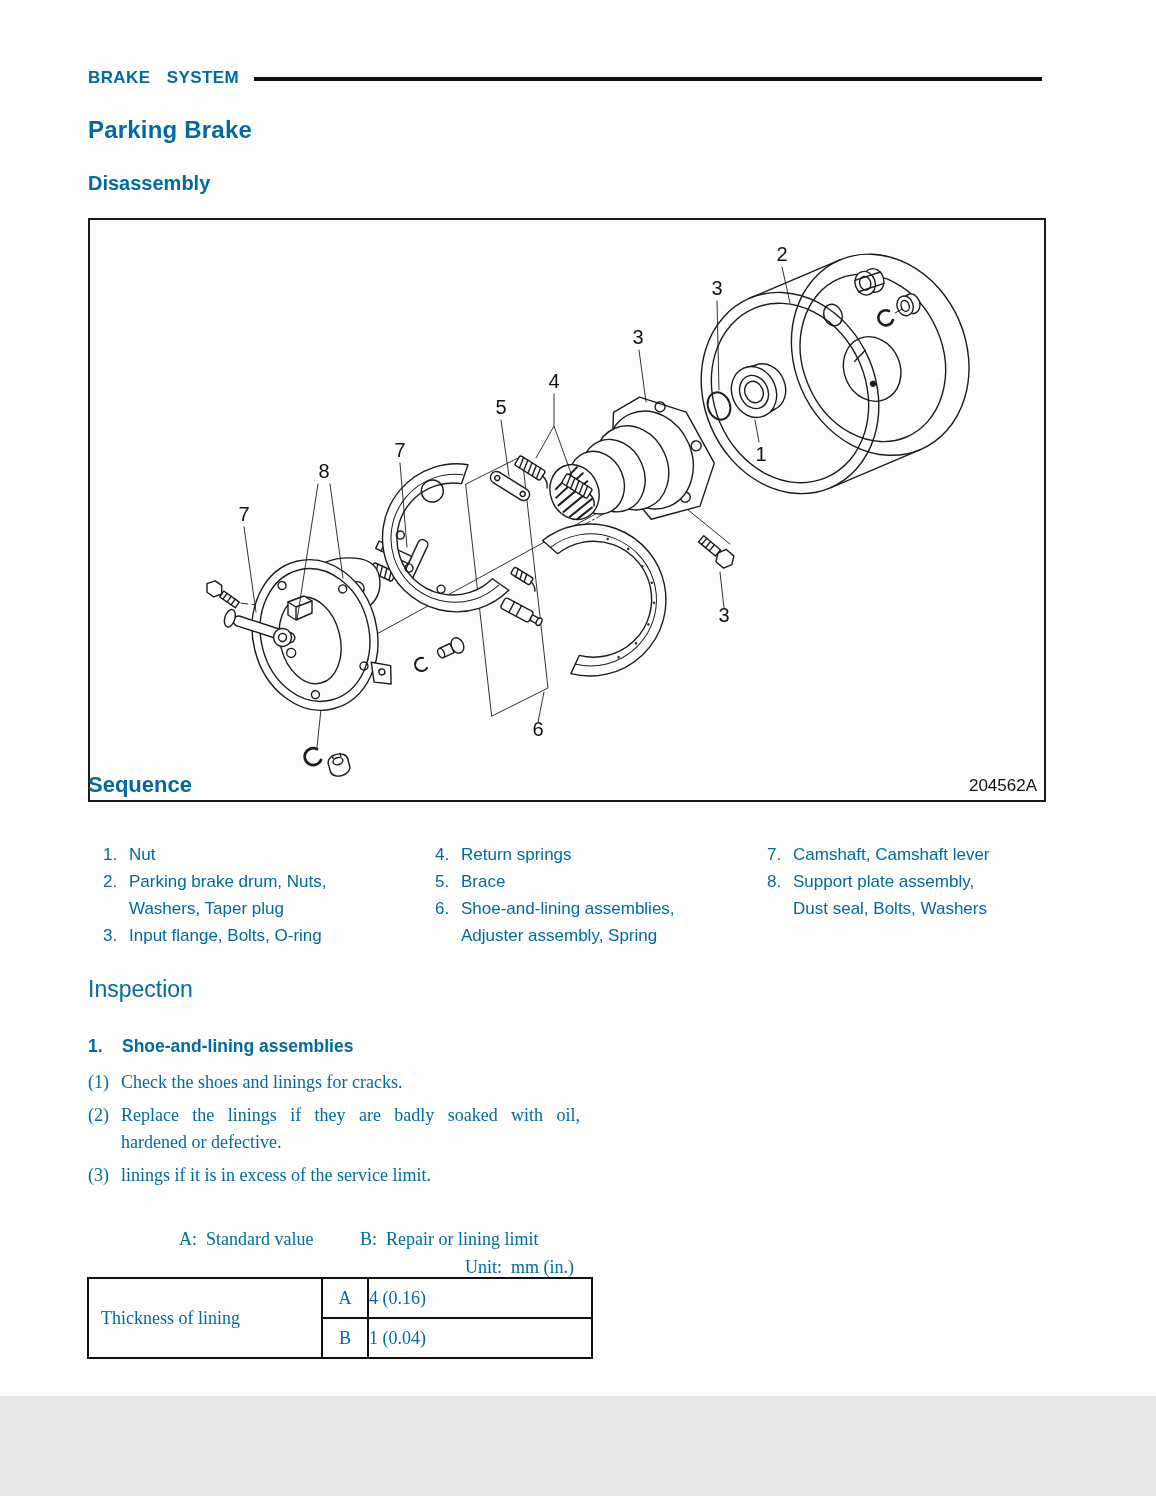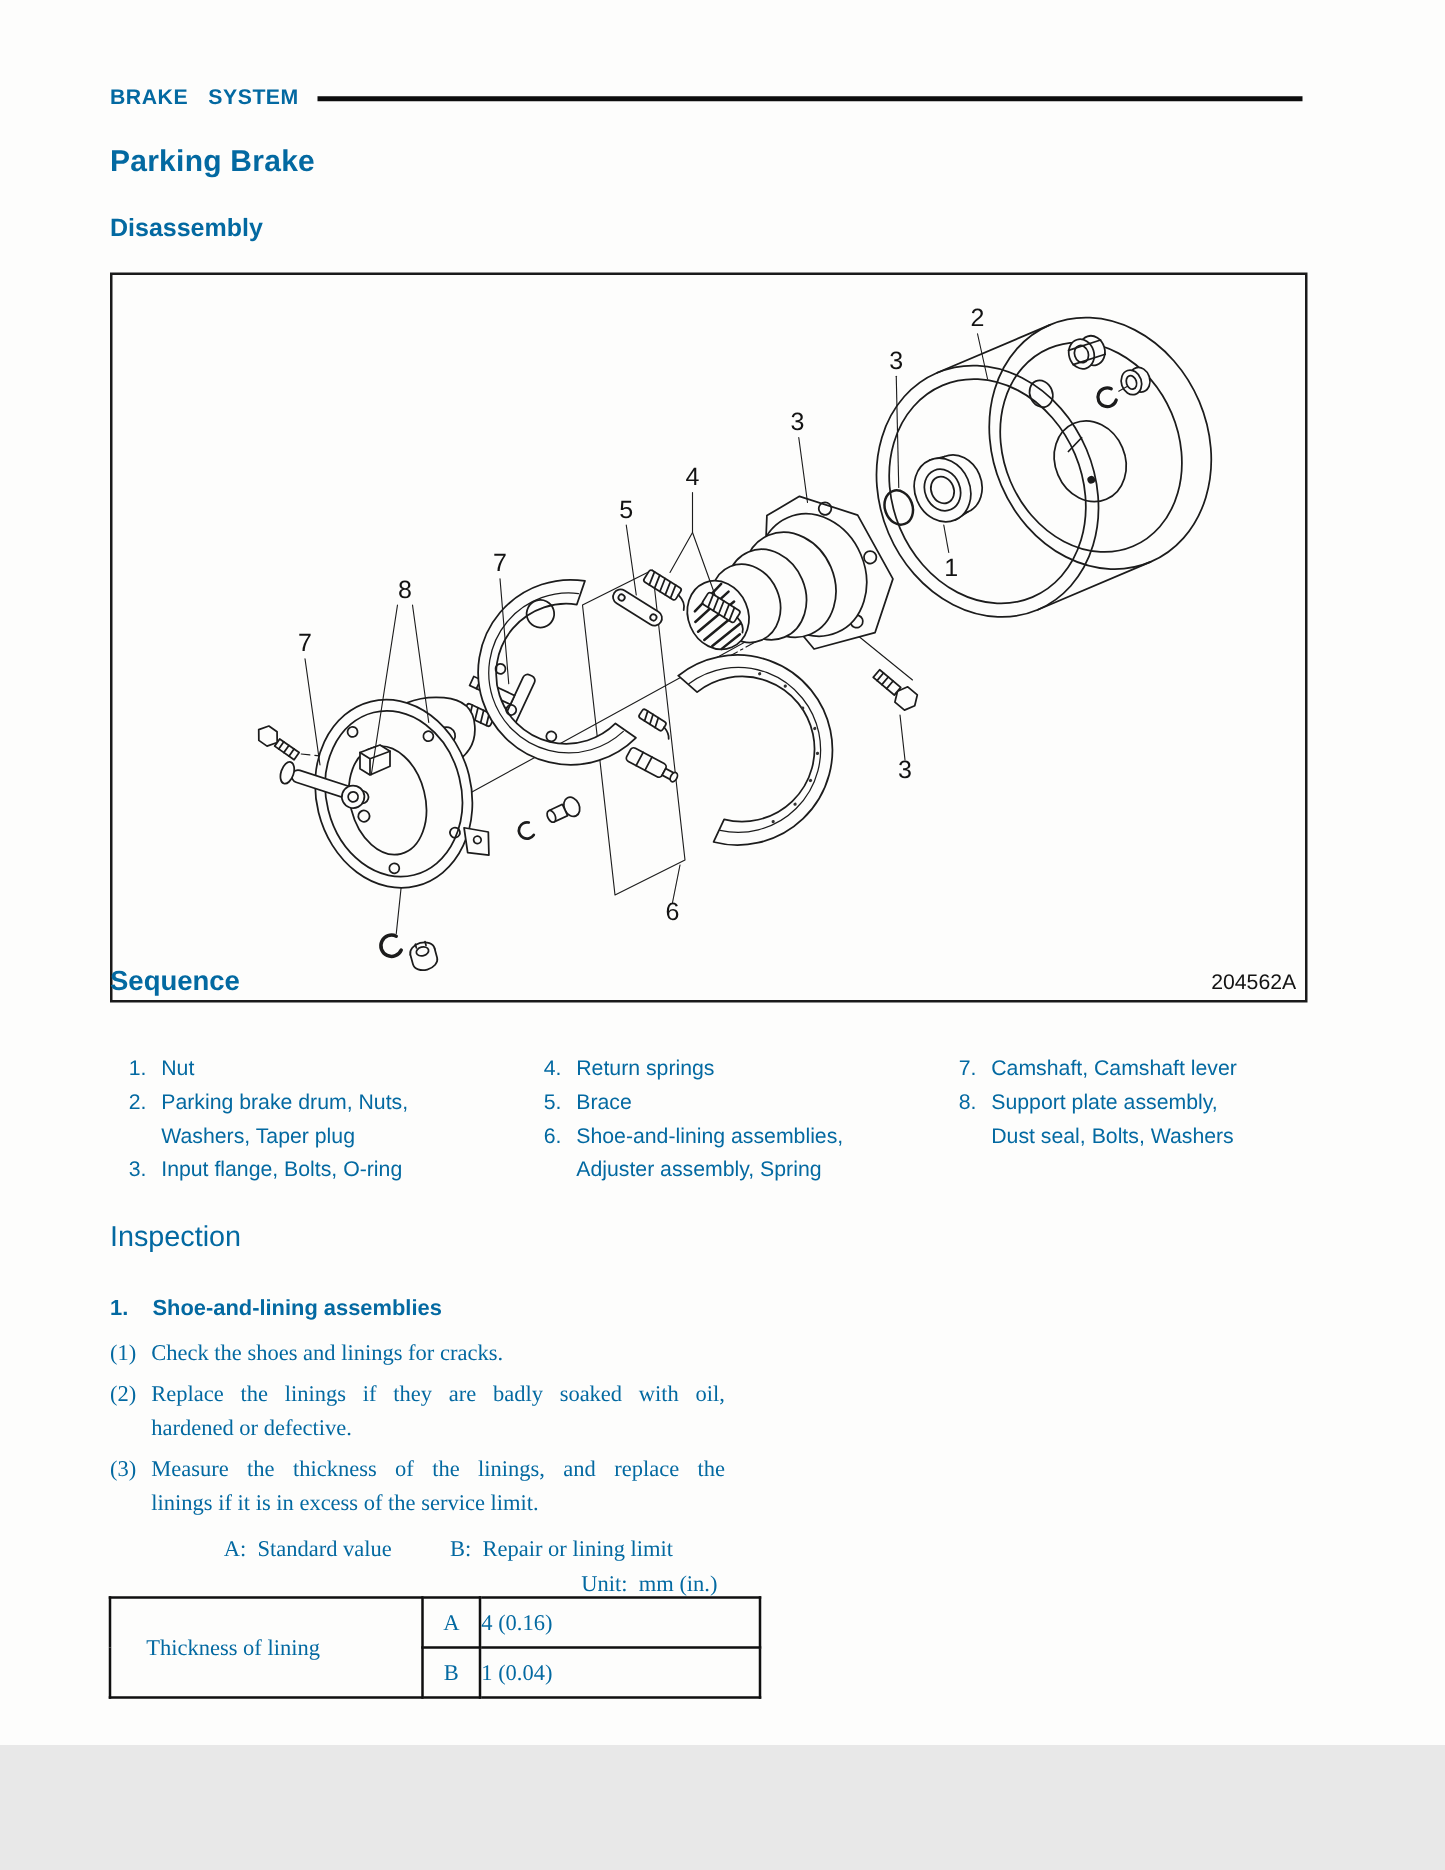--- a/index.html
+++ b/index.html
@@ -27,21 +27,21 @@
   .paras{left:88px;top:1069px;width:492px;font-family:"Liberation Serif",serif;font-size:18px;line-height:27px;}
   .para{display:flex;margin-bottom:6px;}
   .para .mk{width:33px;flex:0 0 33px;}
   .para .lines{width:459px;}
   .jline{text-align:justify;text-align-last:justify;}
   .legend{font-family:"Liberation Serif",serif;font-size:18px;}
   .unit{font-family:"Liberation Serif",serif;font-size:18px;}
   
   .spec{left:87px;top:1277px;border-collapse:collapse;font-family:"Liberation Serif",serif;font-size:18px;}
   .spec td{border:2px solid #0f0f0f;height:38px;padding:0;}
-  .spec .lbl{width:220px;padding-left:28px;}
+  .spec .lbl{width:220px;padding-left:12px;}
   .spec .key{width:44px;text-align:center;}
   .spec .val{width:222px;text-align:left;}
   .pageno{left:88px;top:1412px;width:954px;text-align:center;font-family:"Liberation Serif",serif;font-size:19px;}
   svg text{font-family:"Liberation Sans",sans-serif;}
   .callout{font-size:20px;fill:#131313;}
   .figcode{font-size:17px;fill:#131313;}
 </style>
 </head>
 <body>
 
@@ -369,21 +369,20 @@
     <div class="para">
       <span class="mk">(2)</span>
       <span class="lines">
         <div class="jline">Replace the linings if they are badly soaked with oil,</div>
         <div>hardened or defective.</div>
       </span>
     </div>
     <div class="para">
       <span class="mk">(3)</span>
       <span class="lines">
-        <div class="jline">Measure the thickness of the linings, and replace the</div>
         <div>linings if it is in excess of the service limit.</div>
       </span>
     </div>
   </div>
 
   <span class="abs legend pre" style="left:179px;top:1229px;text-align:right;">A:  Standard value</span>
   <span class="abs legend pre" style="left:360px;top:1229px;">B:  Repair or lining limit</span>
   <span class="abs unit pre" style="right:582px;top:1257px;">Unit:  mm (in.)</span>
 
   <table class="abs spec">

